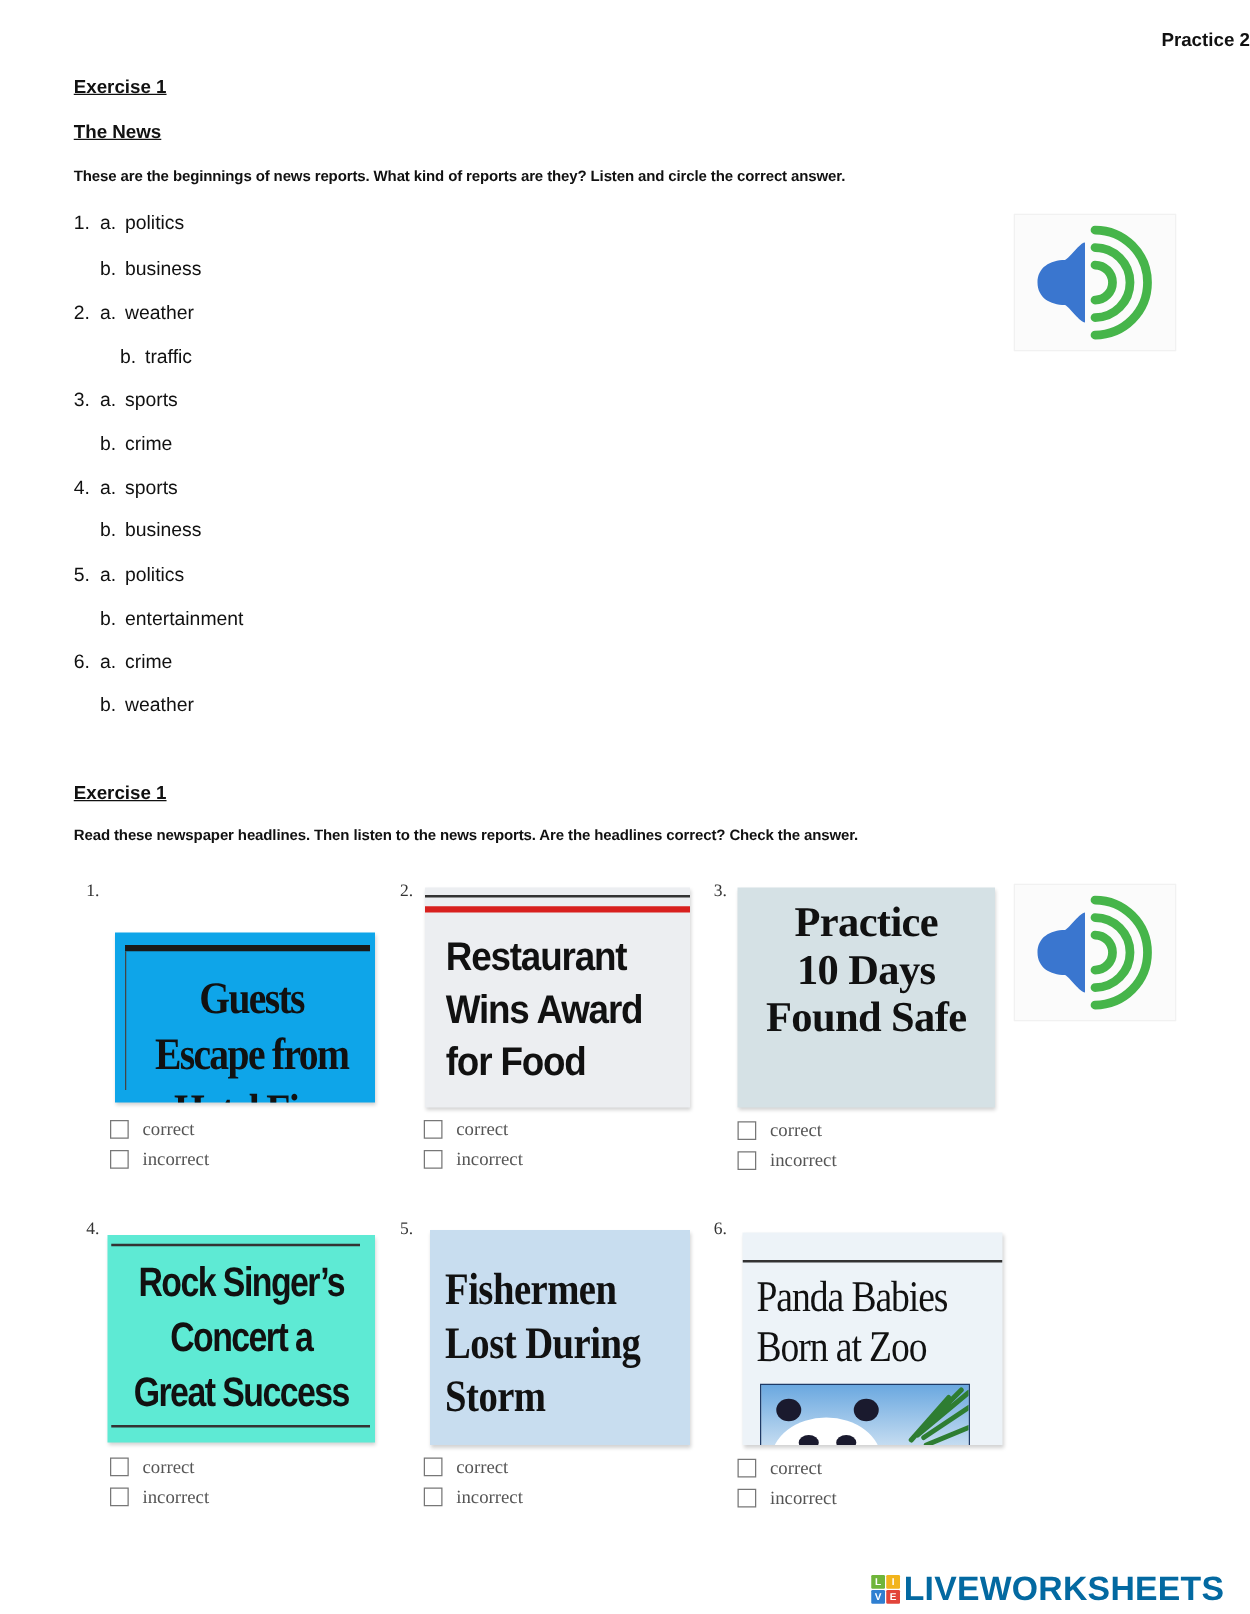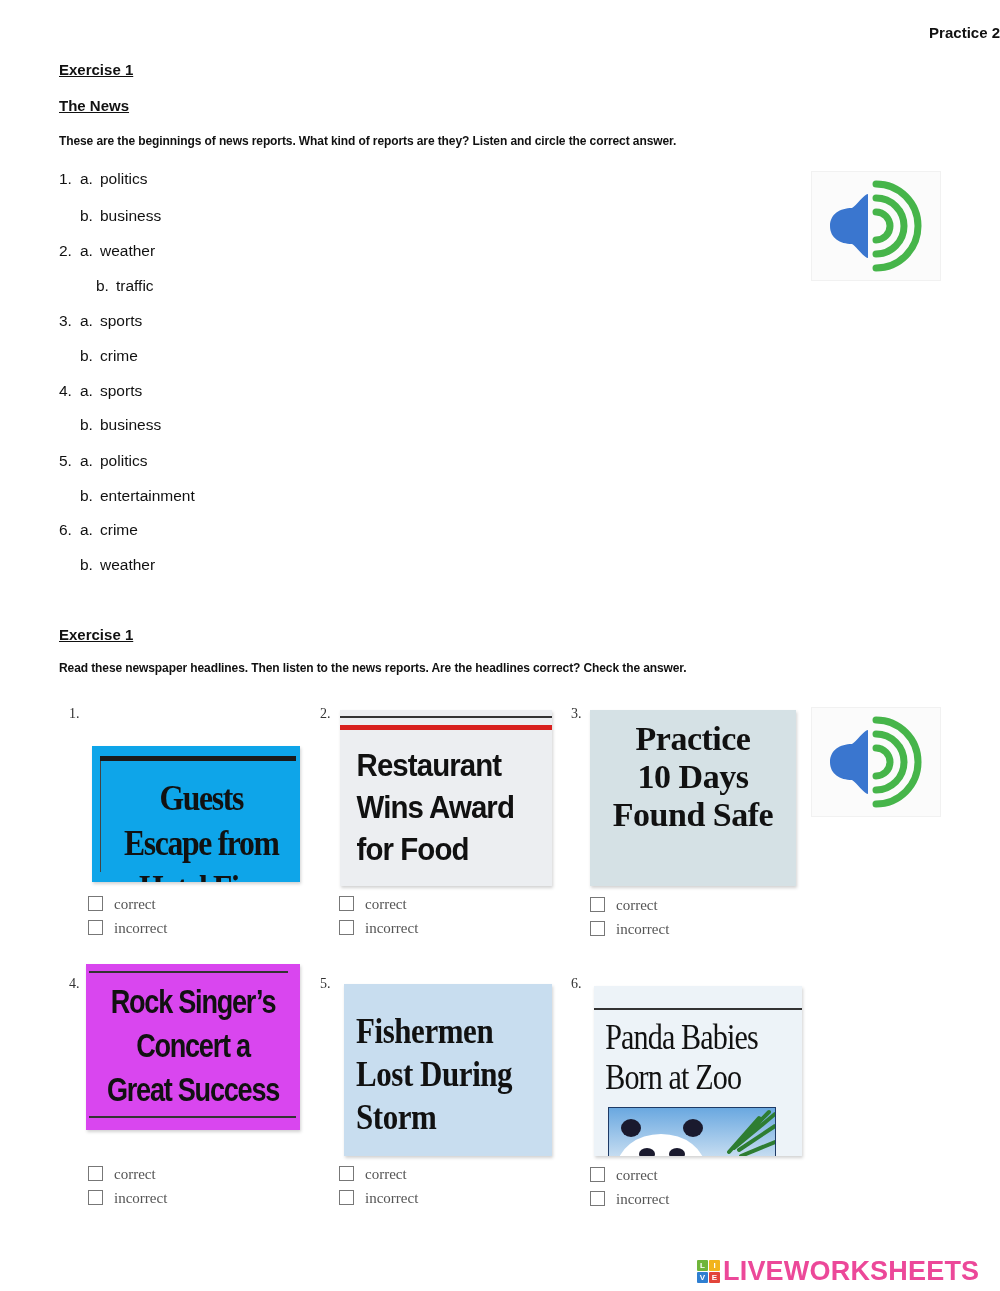--- a/index.html
+++ b/index.html
@@ -20,21 +20,21 @@
   .clip { overflow: hidden; box-shadow: 1px 2px 3px rgba(0,0,0,0.18); }
   .clip .hl { position: absolute; left: 0; right: 0; text-align: center; color: #111; }
 
   .checks { font-family: "Liberation Serif", "DejaVu Serif", serif; font-size: 15px; color: #555; }
   .check-row { display: flex; align-items: flex-start; height: 24px; cursor: pointer; }
   .box { width: 13px; height: 13px; border: 1px solid #777; background: #fff; margin-right: 11px; }
 
   .logo { left: 697px; top: 1256px; display: flex; align-items: center; }
   .logo-grid { display: grid; grid-template-columns: 11px 11px; grid-template-rows: 11px 11px; gap: 1px; margin-right: 3px; }
   .logo-grid span { font-size: 8px; font-weight: bold; color: #fff; display: flex; align-items: center; justify-content: center; border-radius: 1px; }
-  .logo-text { font-size: 27px; font-weight: bold; color: #ec4899; letter-spacing: 0.2px; }
+  .logo-text { font-size: 27px; font-weight: bold; color: #0369a1; letter-spacing: 0.2px; }
 </style>
 </head>
 <body>
 
 <div class="abs title">Practice 2</div>
 
 <div class="abs heading" style="top:61px">Exercise 1</div>
 <div class="abs heading" style="top:97px">The News</div>
 <div class="abs instr" style="top:134px">These are the beginnings of news reports. What kind of reports are they? Listen and circle the correct answer.</div>
 
@@ -166,21 +166,21 @@
       </div>
     <div class="check-row">
         <span class="box"></span>
         <span>incorrect</span>
       </div>
   </div>
 </div>
 
 <div>
   <div class="abs item-num" style="left:69px;top:976px">4.</div>
-  <div class="abs clip" style="left:86px;top:964px;width:214px;height:166px;background:#d946ef">
+  <div class="abs clip" style="left:86px;top:988px;width:214px;height:166px;background:#5eead4">
     <div class="abs" style="left:3px;right:12px;top:7px;height:2px;background:#333"></div>
     <div class="abs" style="left:3px;right:4px;top:152px;height:2px;background:#333"></div>
     <div class="hl" style="top:16px;font-family:'Liberation Sans',sans-serif;font-weight:bold;font-size:33px;line-height:44px;letter-spacing:-1.5px;transform:scaleX(0.82)">
       <div>Rock Singer’s</div>
       <div>Concert a</div>
       <div>Great Success</div>
     </div>
   </div>
   <div class="abs checks" style="left:88px;top:1166px">
     <div class="check-row">

